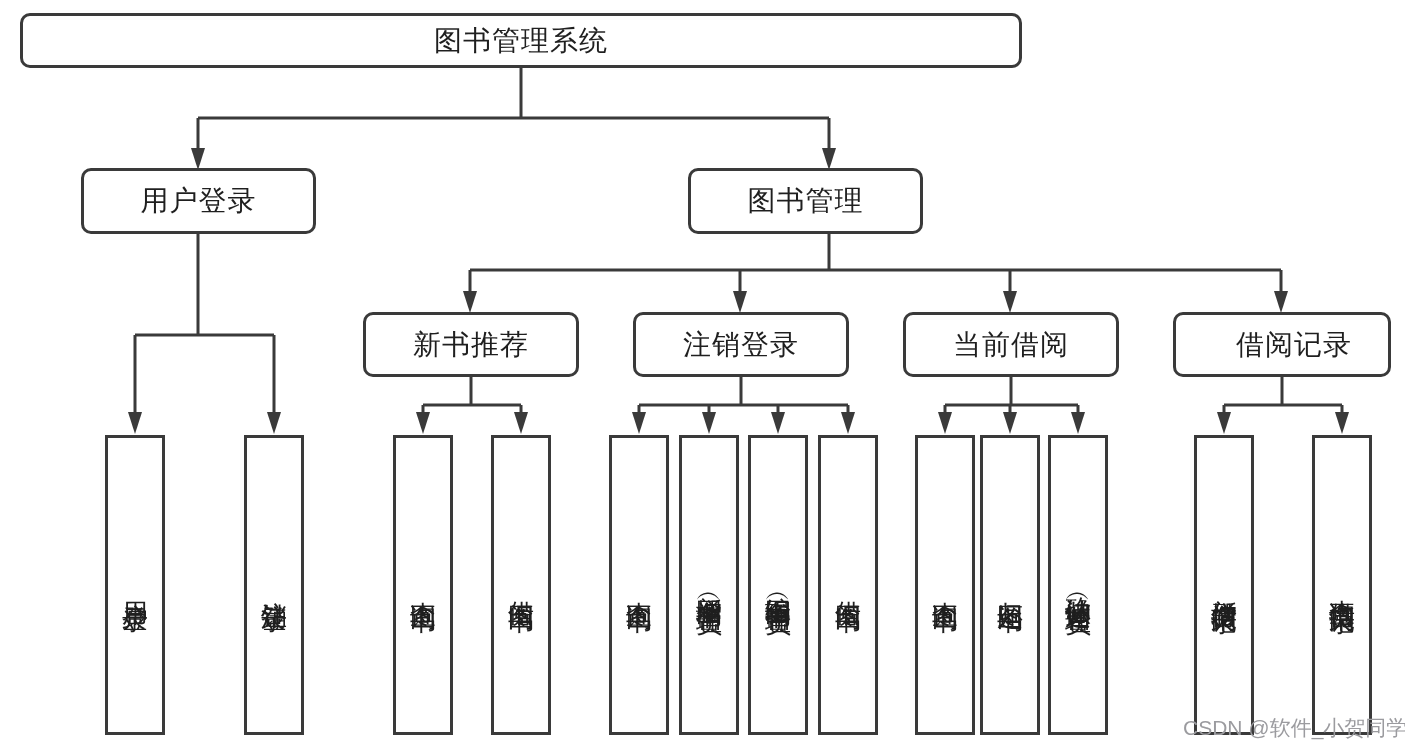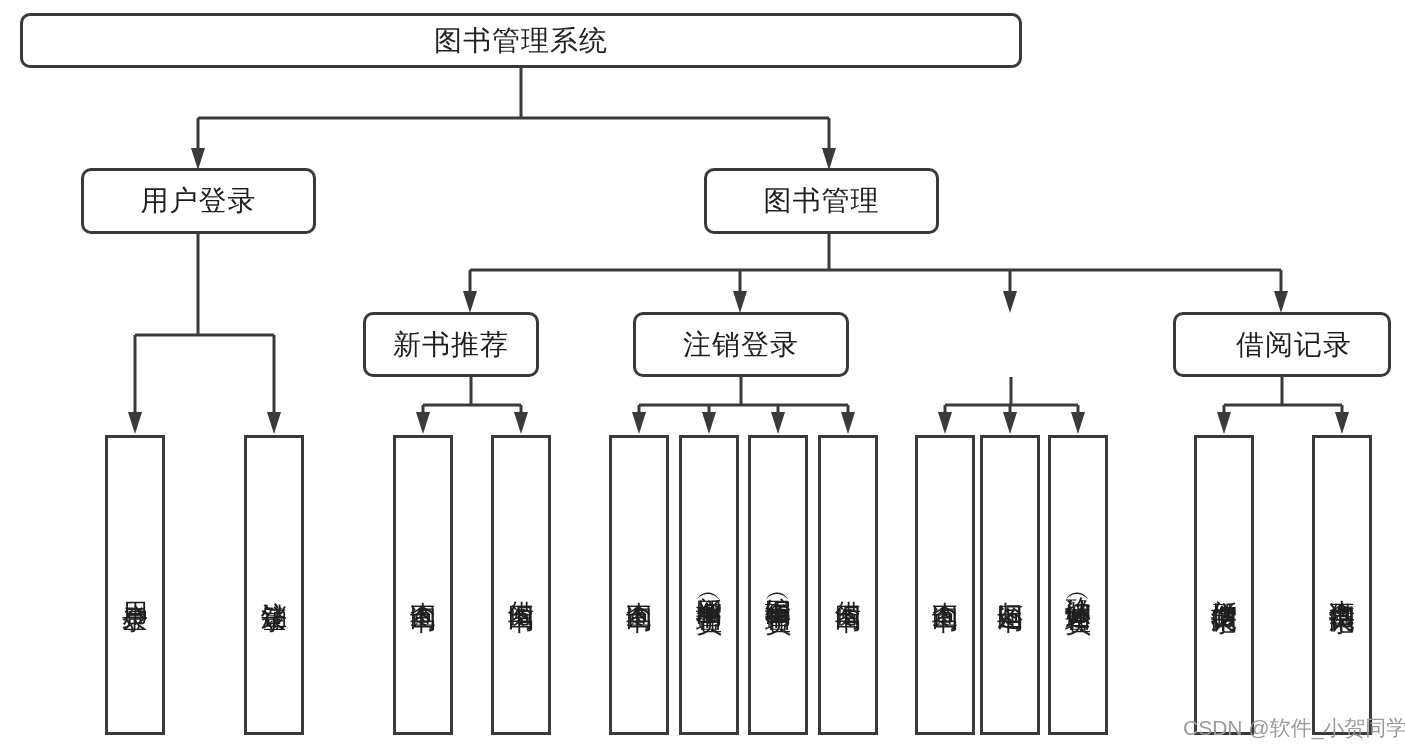--- a/index.html
+++ b/index.html
@@ -26,22 +26,22 @@
   .v{
     writing-mode:vertical-rl;
     text-orientation:mixed;
     font-size:26px;
     line-height:1.12;
     letter-spacing:2px;
   }
   
   .n-root        {left:20px;  top:13px;  width:1002px; height:55px;}
   .n-user-login  {left:81px;  top:168px; width:235px;  height:66px;}
-  .n-book-mgmt   {left:704px; top:168px; width:235px;  height:66px;}
-  .n-new-book    {left:363px; top:312px; width:176px;  height:65px;}
+  .n-book-mgmt   {left:688px; top:168px; width:235px;  height:66px;}
+  .n-new-book    {left:363px; top:312px; width:216px;  height:65px;}
   .n-book-borrow {left:633px; top:312px; width:216px;  height:65px;}
   .n-cur-borrow  {left:903px; top:312px; width:216px;  height:65px;}
   .n-rec-borrow  {left:1173px;top:312px; width:218px;  height:65px;padding-left:24px;}
   .leaf{top:435px;width:60px;height:300px;}
   .n-l-login     {left:105px;}
   .n-l-logout    {left:244px;}
   .n-l-nb-query  {left:393px;}
   .n-l-nb-borrow {left:491px;}
   .n-l-bb-query  {left:609px;}
   .n-l-bb-add    {left:679px;}
@@ -106,20 +106,21 @@
     </g>
   </svg>
 
   <div class="box h n-root">图书管理系统</div>
 
   <div class="box h n-user-login">用户登录</div>
   <div class="box h n-book-mgmt">图书管理</div>
 
   <div class="box h n-new-book">新书推荐</div>
   <div class="box h n-book-borrow">注销登录</div>
+  <div class="box h n-cur-borrow">当前借阅</div>
   <div class="box h n-rec-borrow">借阅记录</div>
 
   <div class="box v leaf n-l-login">用户登录</div>
   <div class="box v leaf n-l-logout">注销登录</div>
 
   <div class="box v leaf n-l-nb-query">查询图书</div>
   <div class="box v leaf n-l-nb-borrow">借阅图书</div>
 
   <div class="box v leaf n-l-bb-query">查询图书</div>
   <div class="box v leaf n-l-bb-add">新增图书（管理员）</div>

